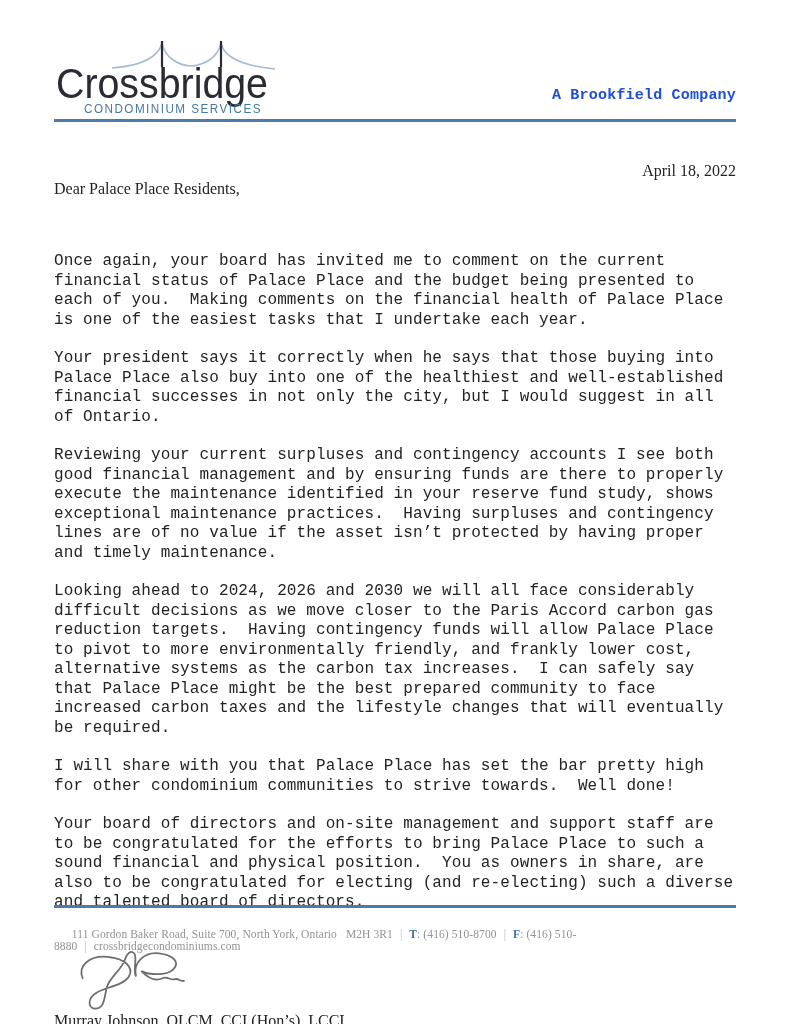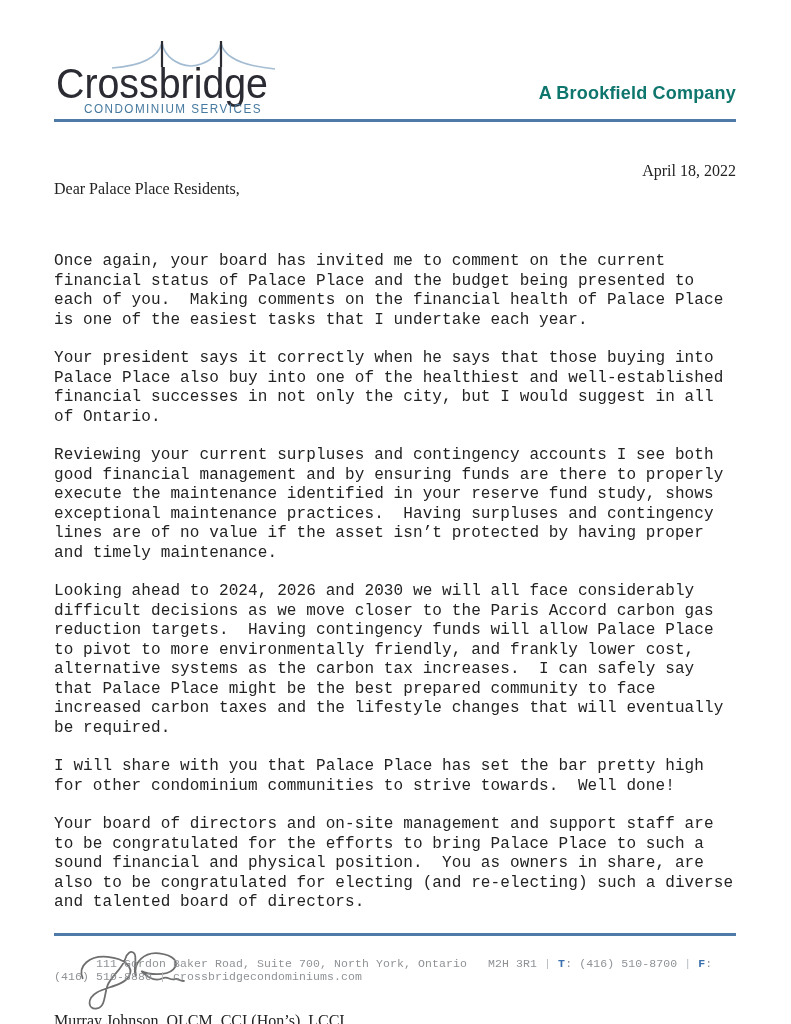--- a/index.html
+++ b/index.html
@@ -18,24 +18,24 @@
   }
 
   
   .header-row {
     display: flex;
     justify-content: space-between;
     align-items: flex-end;
   }
   .logo-wrap { width: 228px; height: 80px; }
   .brookfield {
-    font-family: Liberation Sans, sans-serif;
+    font-family: Liberation Mono, monospace;
     font-weight: bold;
-    font-size: 18px;
-    color: #0f766e;
+    font-size: 15px;
+    color: #1d4ed8;
     padding-bottom: 12px;
     letter-spacing: .2px;
   }
   .rule {
     height: 3px;
     background: #4d7aa6;
     border: none;
     margin: 3px 0 0 0;
   }
 
@@ -68,22 +68,22 @@
     white-space: pre-wrap;
   }
   .signer-titles { margin-top: 16px; font-size: 16px; line-height: 1.22; }
   .signer-titles div { white-space: pre-wrap; }
 
   
   .footer {
     position: absolute;
     left: 45px;
     right: 46px;
-    bottom: 28px;
-    font-family: Liberation Mono, monospace;
+    bottom: 60px;
+    font-family: Liberation Serif, serif;
   }
   .footer-text {
     margin-top: 8px;
     font-size: 11.5px;
     color: #8f9396;
     white-space: pre-wrap;
     letter-spacing: .1px;
   }
   .footer-text .pipe { color: #b7bcbf; padding: 0 7px; }
   .footer-text .tf {

